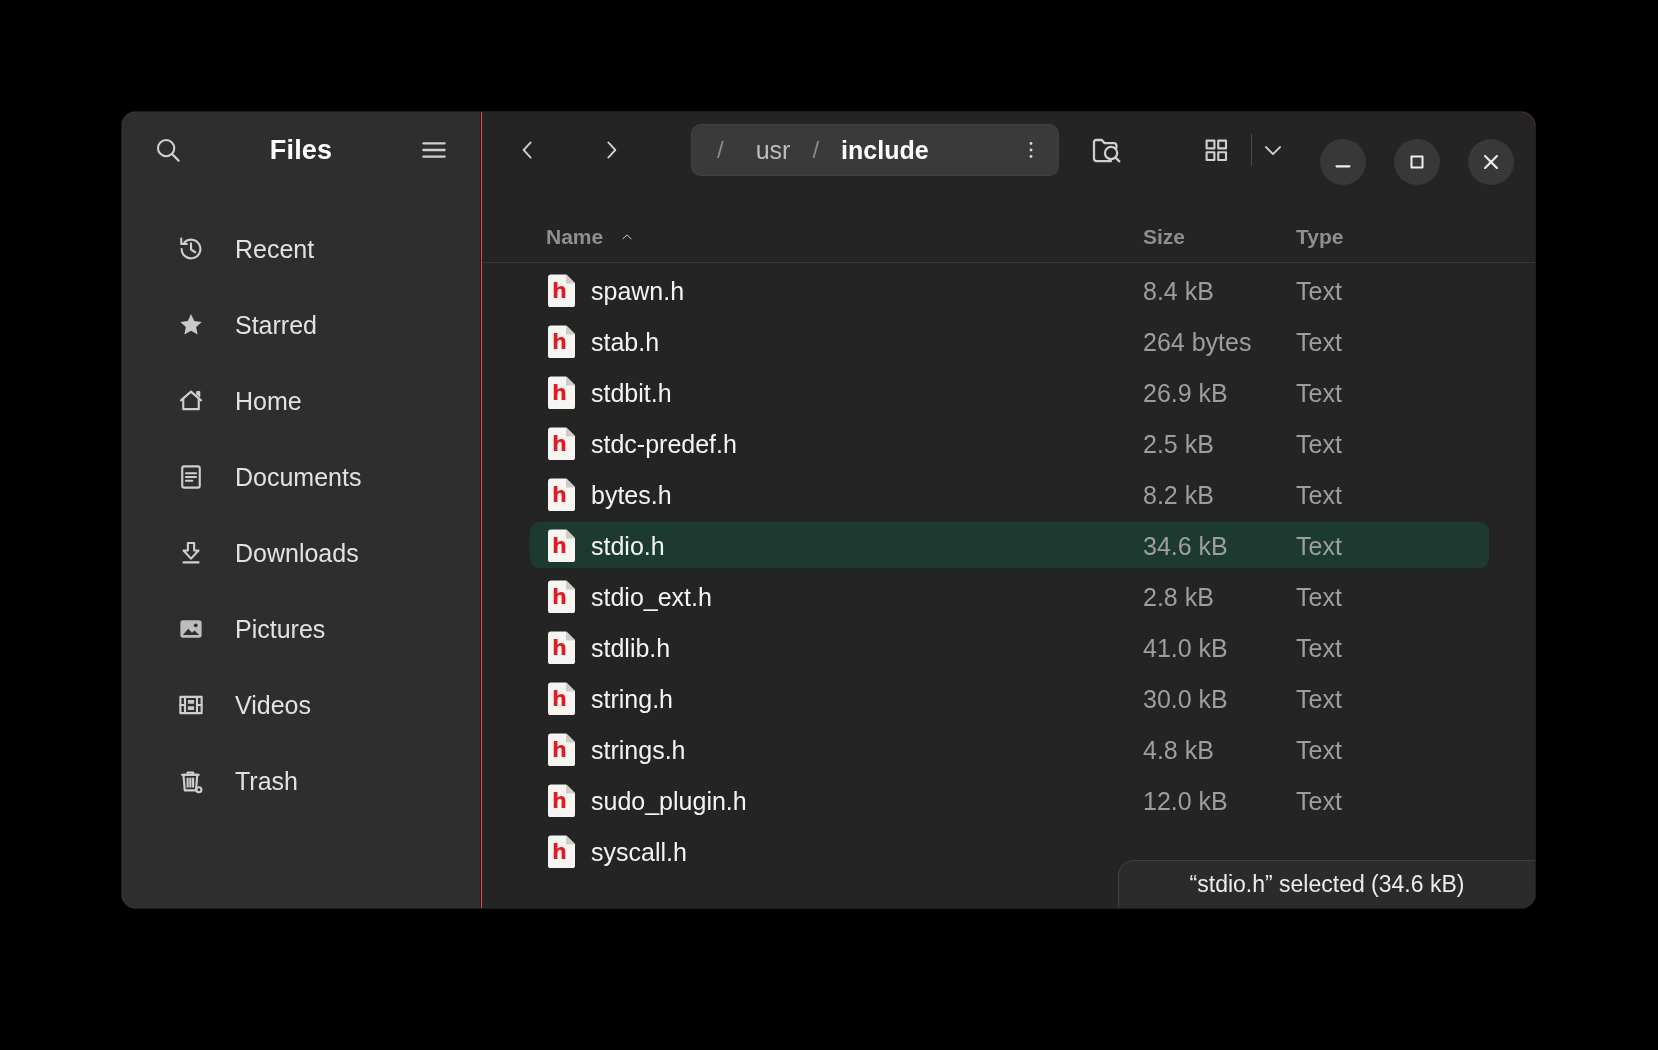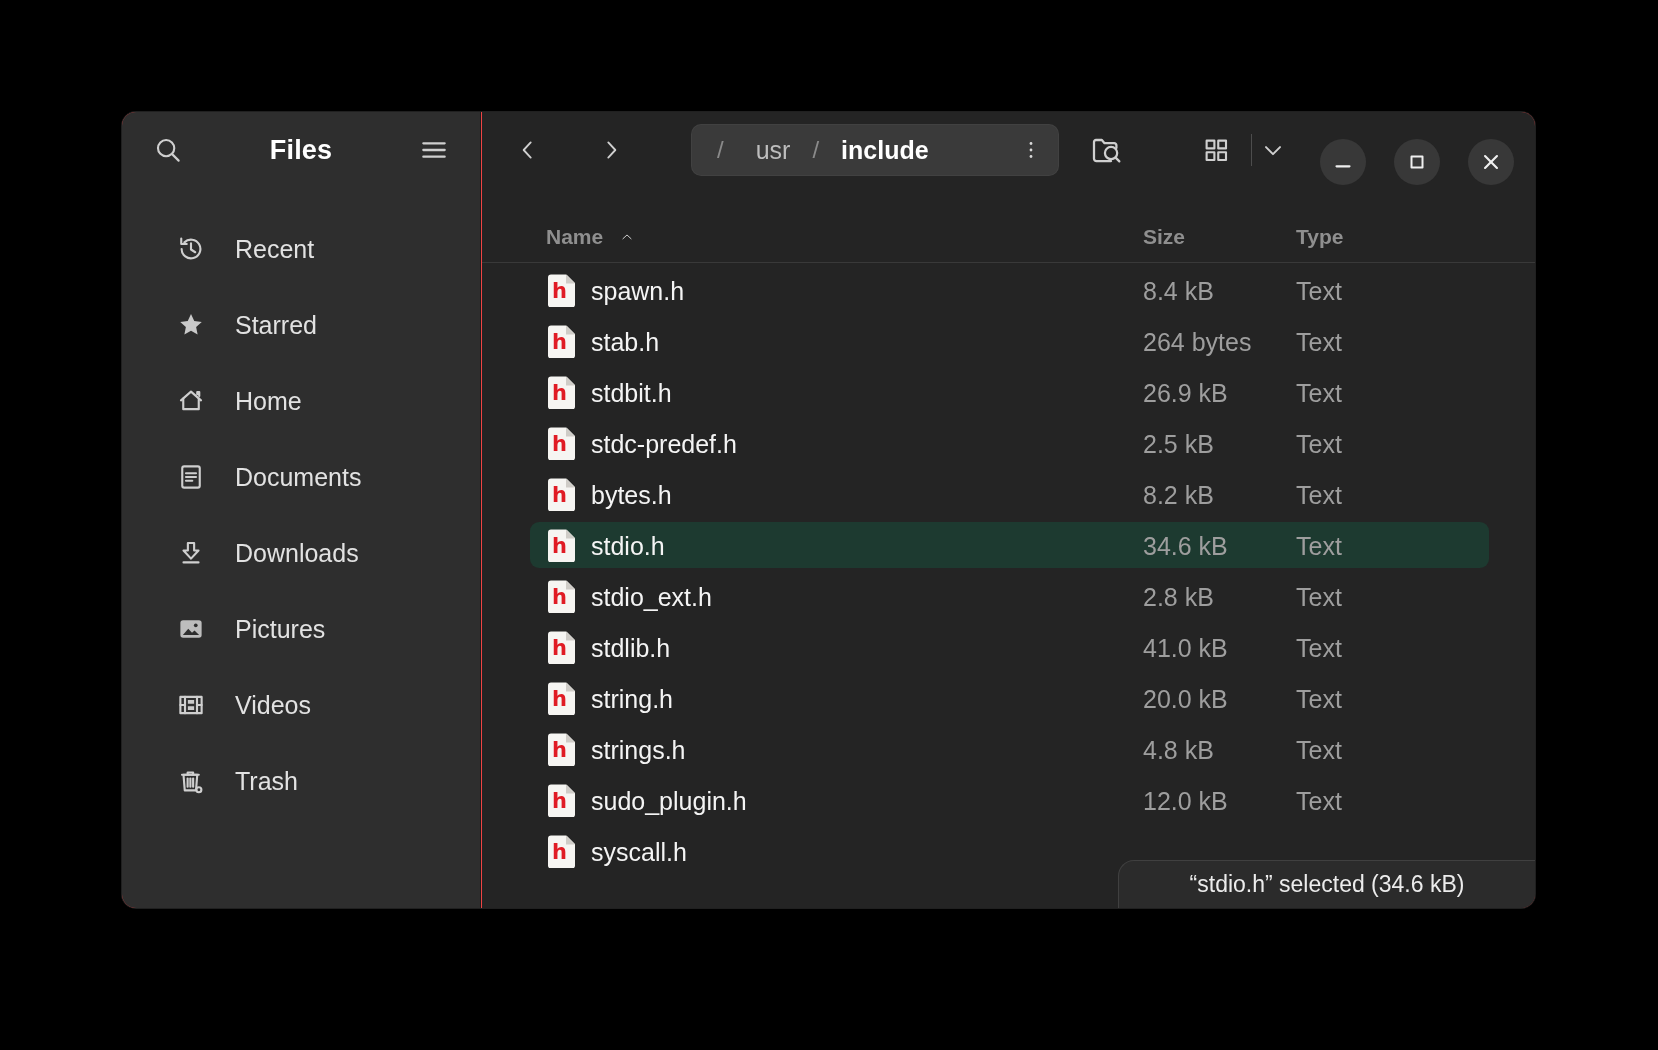--- a/index.html
+++ b/index.html
@@ -360,21 +360,21 @@
             <span class="cell-size">41.0 kB</span>
             <span class="cell-type">Text</span>
           </div>
           <div class="row">
             <div class="cell-icon">
               <div class="file-icon">
                 <span class="h" style="color: rgb(224, 27, 36);">h</span>
               </div>
             </div>
             <span class="cell-name">string.h</span>
-            <span class="cell-size">20.0 kB</span>
+            <span class="cell-size">30.0 kB</span>
             <span class="cell-type">Text</span>
           </div>
           <div class="row">
             <div class="cell-icon">
               <div class="file-icon">
                 <span class="h" style="color: rgb(224, 27, 36);">h</span>
               </div>
             </div>
             <span class="cell-name">strings.h</span>
             <span class="cell-size">4.8 kB</span>

